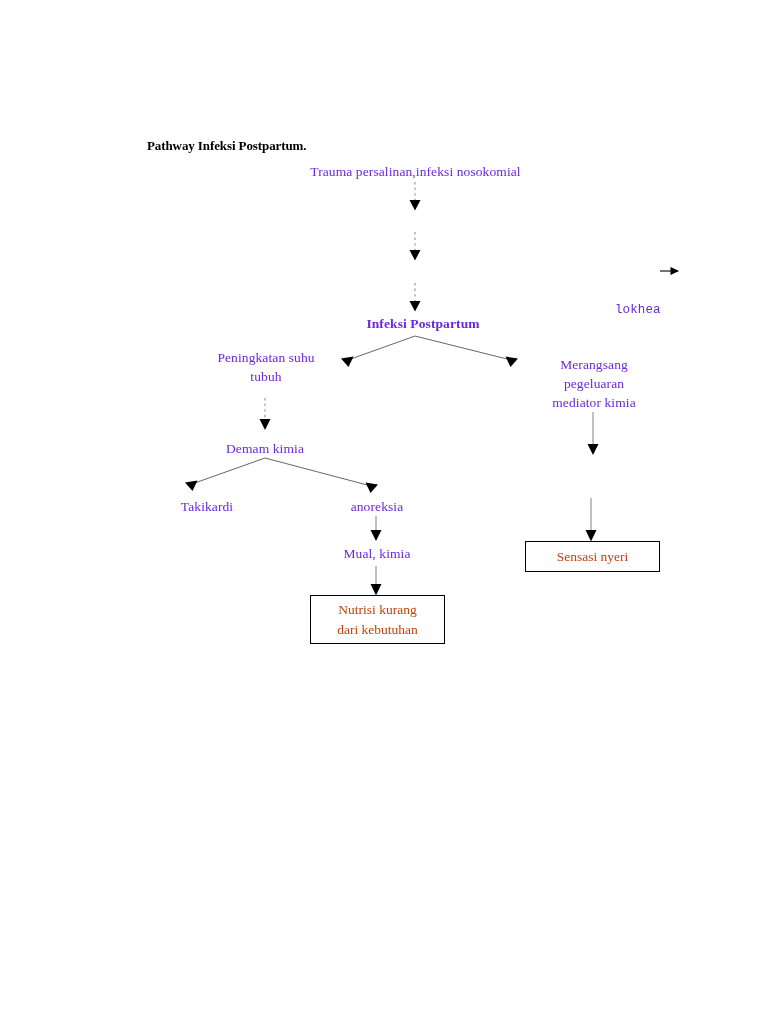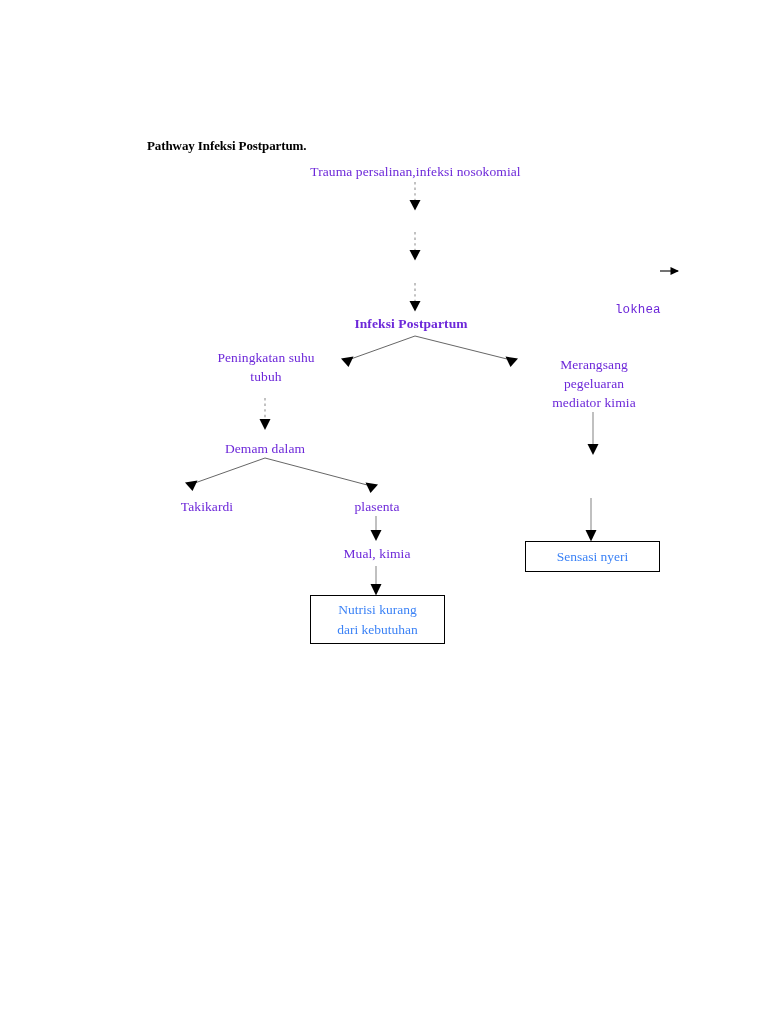--- a/index.html
+++ b/index.html
@@ -43,21 +43,21 @@
     position: absolute;
     border: 1.4px solid #000000;
     background: #ffffff;
     font-size: 13.5px;
     line-height: 20px;
     text-align: center;
     display: flex;
     align-items: center;
     justify-content: center;
     white-space: pre-line;
-    color: #3b82f6;
+    color: #c2410c;
   }
   svg.edges {
     position: absolute;
     left: 0;
     top: 0;
     width: 768px;
     height: 1024px;
     pointer-events: none;
   }
 </style>
@@ -116,35 +116,35 @@
     <line x1="376" y1="566" x2="376" y2="586" stroke="#8c8c8c" stroke-width="1.1"></line>
     <path d="M370.5,584 L381.5,584 L376,595.5 Z" fill="#000000"></path>
   </svg>
 
   <div class="node center" style="left:283px; top:162px; width:265px;">Trauma persalinan,infeksi nosokomial</div>
 
 
 
   <div class="node left mono" style="left:615px; top:264px; width:60px;margin-top:37px;">lokhea</div>
 
-  <div class="node center bold" style="left:336px; top:314px; width:150px;">Infeksi Postpartum</div>
+  <div class="node center bold" style="left:348px; top:314px; width:150px;">Infeksi Postpartum</div>
 
   <div class="node center" style="left:196px; top:348px; width:140px;">Peningkatan suhu
 tubuh</div>
 
   <div class="node center" style="left:531px; top:355px; width:126px;">Merangsang
 pegeluaran
 mediator kimia</div>
 
-  <div class="node center" style="left:205px; top:439px; width:120px;">Demam dalam</div>
+  <div class="node center" style="left:205px; top:439px; width:120px;">Demam kimia</div>
 
 
   <div class="node center" style="left:160px; top:497px; width:94px;">Takikardi</div>
 
-  <div class="node center" style="left:332px; top:497px; width:90px;">plasenta</div>
+  <div class="node center" style="left:332px; top:497px; width:90px;">anoreksia</div>
 
   <div class="node center" style="left:322px; top:544px; width:110px;">Mual, kimia</div>
 
   <div class="boxed" style="left:525px; top:541px; width:133px; height:29px;">Sensasi nyeri</div>
 
   <div class="boxed" style="left:310px; top:595px; width:133px; height:47px;">Nutrisi kurang
 dari kebutuhan</div>
 
 </div>
 

